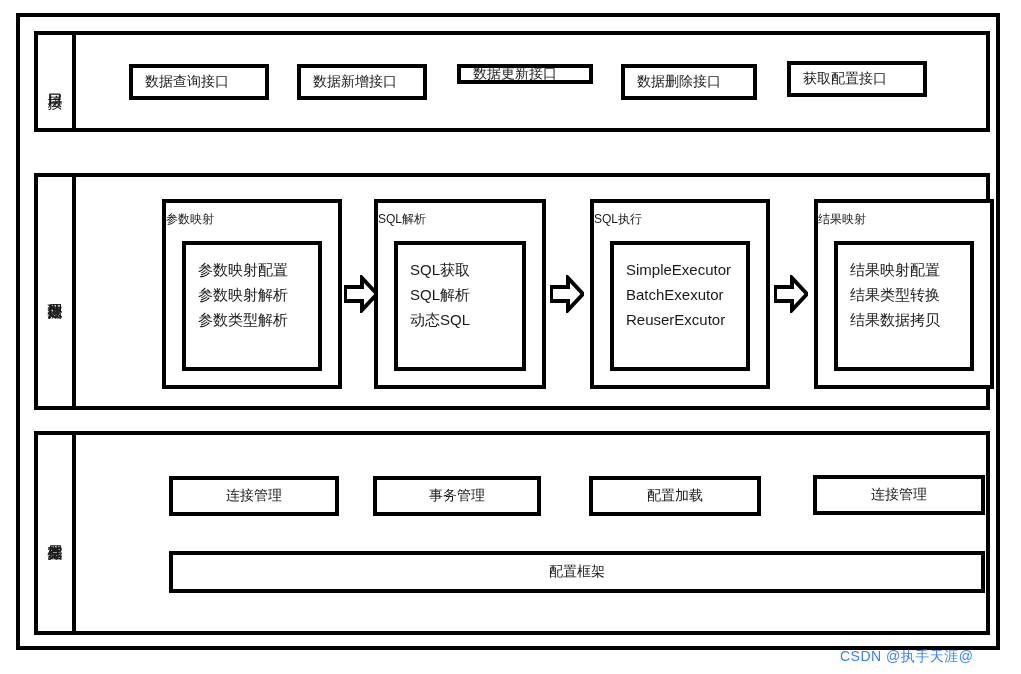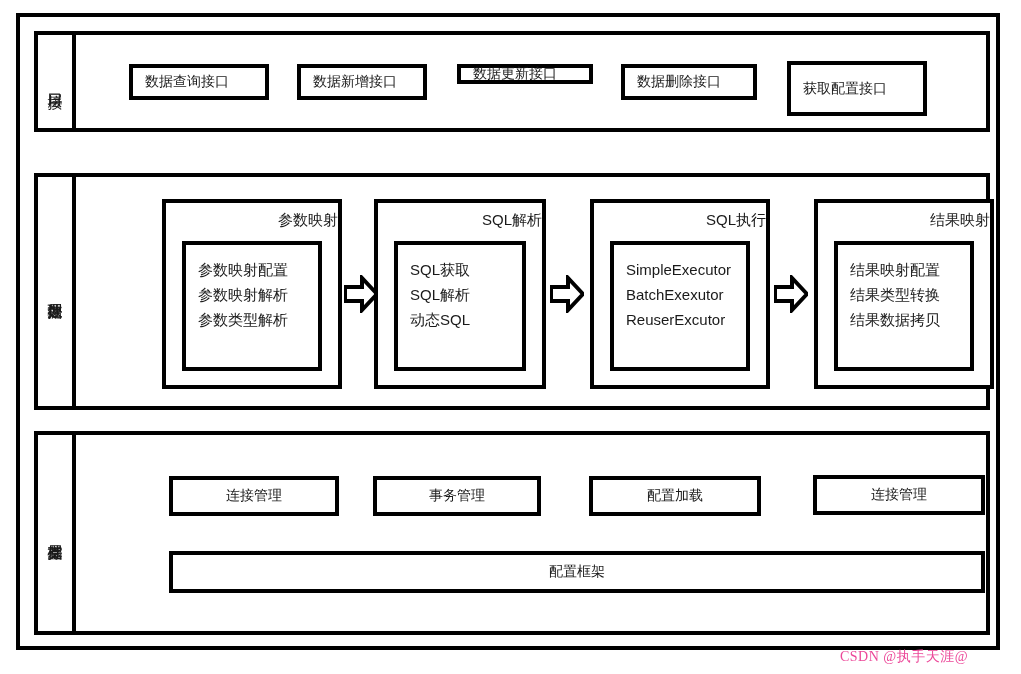--- a/index.html
+++ b/index.html
@@ -80,38 +80,38 @@
     font-size: 14px;
     white-space: nowrap;
   }
   .chip.left-text { justify-content: flex-start; padding-left: 12px; }
 
   
   .if-0 { left: 53px;  top: 29px; width: 140px; height: 36px; }
   .if-1 { left: 221px; top: 29px; width: 130px; height: 36px; }
   .if-2 { left: 381px; top: 29px; width: 136px; height: 20px; }
   .if-3 { left: 545px; top: 29px; width: 136px; height: 36px; }
-  .if-4 { left: 711px; top: 26px; width: 140px; height: 55px; }
+  .if-4 { left: 711px; top: 26px; width: 140px; height: 36px; }
 
   
   .module {
     position: absolute;
     top: 22px;
     height: 190px;
     border: 4px solid #000;
     box-sizing: border-box;
     background: #fff;
   }
   .module-title {
     position: absolute;
     left: 0;
     right: 0;
     top: 8px;
-    text-align: right;
-    font-size: 15px;
+    text-align: left;
+    font-size: 12px;
     white-space: nowrap;
   }
   .module-inner {
     position: absolute;
     left: 16px;
     right: 16px;
     top: 38px;
     bottom: 14px;
     border: 4px solid #000;
     box-sizing: border-box;
@@ -158,24 +158,23 @@
   .bs-2 { left: 513px; top: 41px; width: 172px; height: 40px; }
   .bs-3 { left: 737px; top: 40px; width: 172px; height: 40px; }
   .bs-wide { left: 93px; top: 116px; width: 816px; height: 42px; }
 
   
   .watermark {
     position: absolute;
     left: 840px;
     top: 648px;
     font-size: 14px;
-    color: #ec4899;
+    color: #3b82f6;
     white-space: nowrap;
     letter-spacing: 0.5px;
-    font-family: Liberation Serif, serif;
   }
 </style>
 </head>
 <body>
 
 <div id="diagram">
 
   <div class="outer-frame"></div>
 
   <div class="layer" id="layer-interface">

